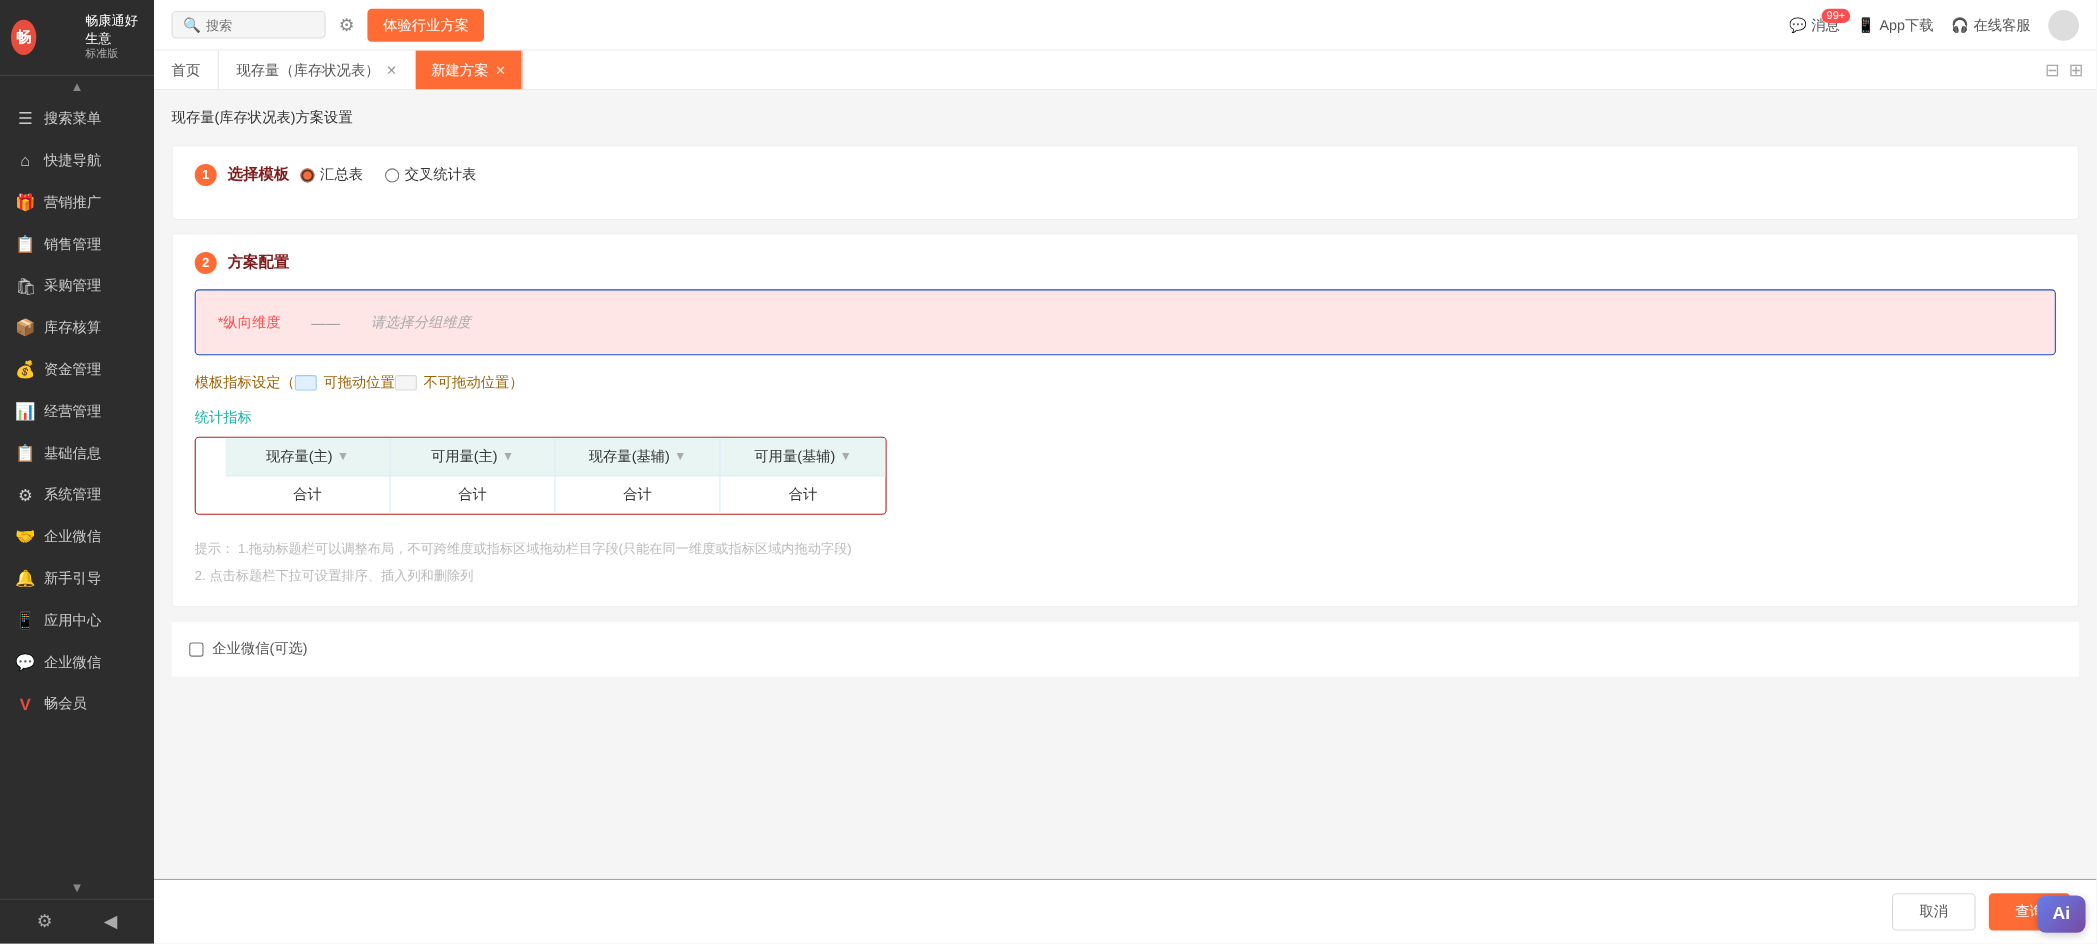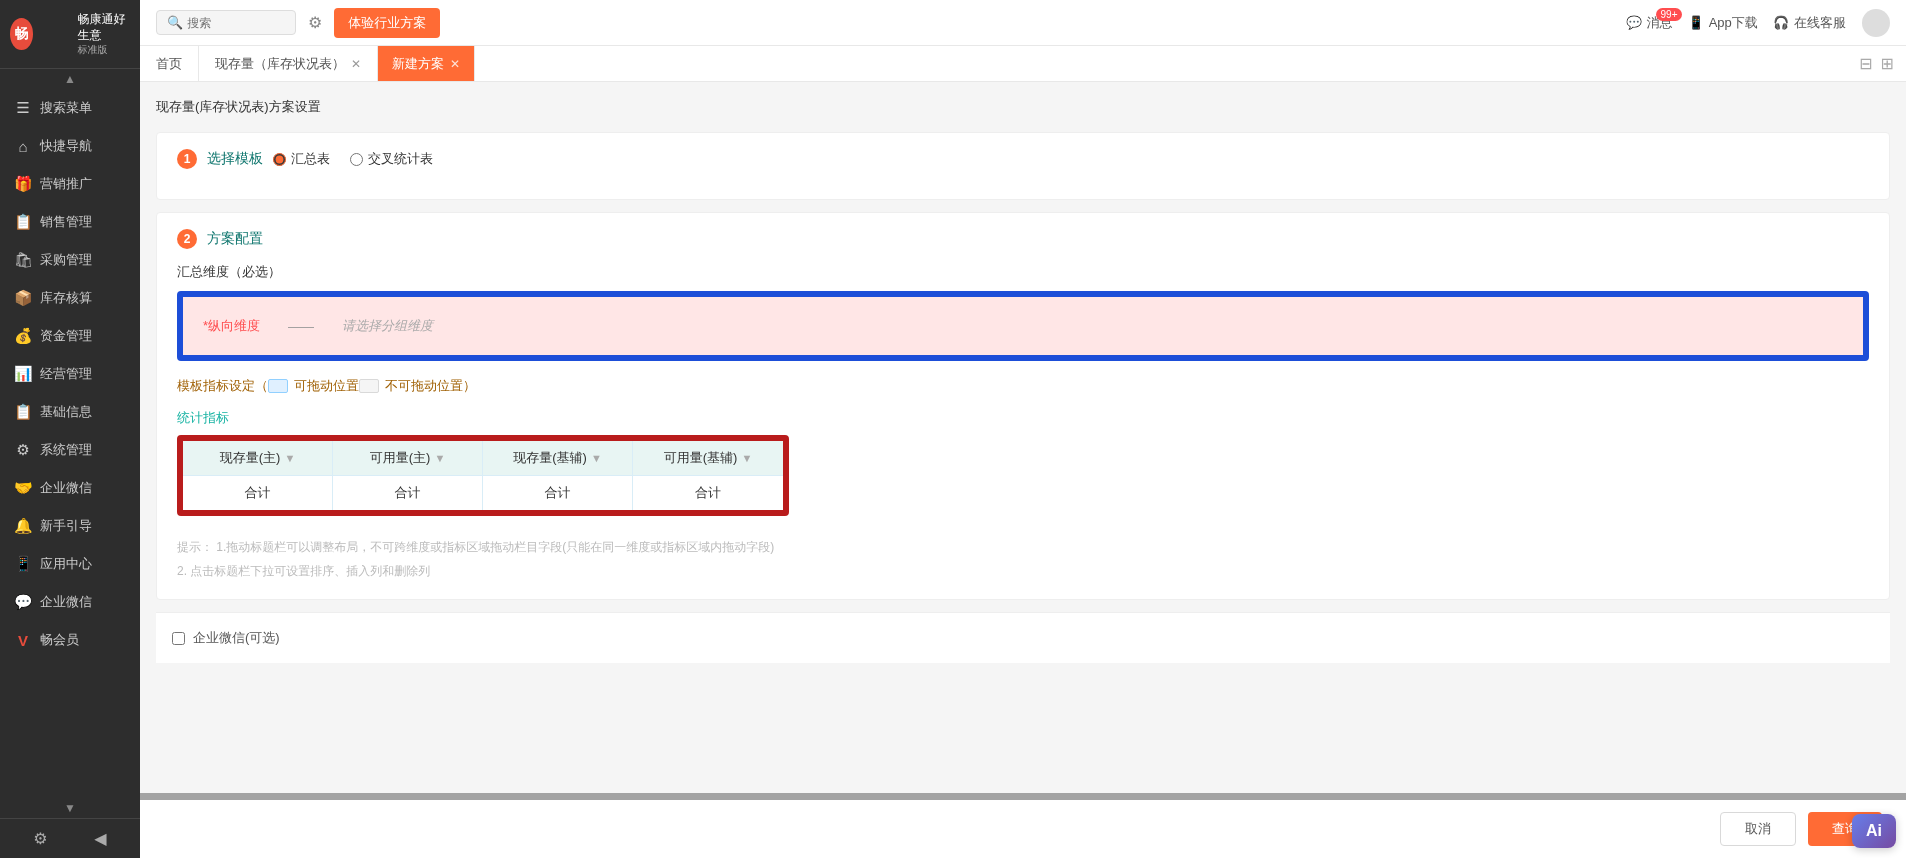--- a/index.html
+++ b/index.html
@@ -119,31 +119,31 @@
       background: white; border-radius: 4px; margin-bottom: 12px;
       padding: 16px 20px; border: 1px solid #eee;
     }
 
     .step-header { display: flex; align-items: center; gap: 10px; margin-bottom: 14px; }
     .step-num {
       background: #ff6b35; color: white; border-radius: 50%;
       width: 20px; height: 20px; display: flex; align-items: center; justify-content: center;
       font-size: 12px; font-weight: bold; flex-shrink: 0;
     }
-    .step-title { font-size: 14px; color: #0f766e; font-weight: 400; }
+    .step-title { font-size: 14px; color: #7f1d1d; font-weight: 700; }
 
     .radio-group { display: flex; align-items: center; gap: 20px; }
     .radio-item { display: flex; align-items: center; gap: 5px; cursor: pointer; font-size: 13px; color: #333; }
     .radio-input { accent-color: #ff6b35; }
 
     
     .dimension-label { font-size: 13px; color: #333; margin-bottom: 10px; }
 
     .dimension-box {
-      background: #ffe6e6; border: 6px solid #1d4ed8; border-radius: 4px;
+      background: #ffe6e6; border: 1px solid #1d4ed8; border-radius: 4px;
       padding: 20px; display: flex; align-items: center; gap: 20px;
       margin-bottom: 16px;
     }
     .required-star { color: #ff4d4f; }
     .dimension-field { font-size: 13px; color: #ff4d4f; }
     .dimension-dash { color: #999; margin: 0 8px; }
     .dimension-placeholder { color: #aaa; font-size: 13px; font-style: italic; }
 
     
     .template-indicator { display: flex; align-items: center; margin-bottom: 14px; font-size: 13px; color: #a16207; }
@@ -151,21 +151,21 @@
     .indicator-box {
       width: 20px; height: 14px; border-radius: 2px; border: 1px solid #ddd;
     }
     .indicator-movable { background: #e0f0ff; border-color: #91d0ff; }
     .indicator-fixed { background: #f5f5f5; border-color: #d9d9d9; }
 
     
     .stats-section { margin-top: 4px; }
     .stats-label { color: #17b3a3; font-size: 13px; margin-bottom: 8px; }
 
-    .stats-table { border: 6px solid #b91c1c; border-radius: 4px; overflow: hidden; display: inline-block; min-width: 600px; }
+    .stats-table { border: 1px solid #b91c1c; border-radius: 4px; overflow: hidden; display: inline-block; min-width: 600px; padding-left: 27px; }
     .stats-header { display: flex; background: #e8f5f3; }
     .stats-row { display: flex; }
     .stats-cell {
       padding: 8px 16px; border-right: 1px solid #d9edf7; border-bottom: 1px solid #d9edf7;
       font-size: 13px; color: #333; min-width: 150px; display: flex; align-items: center; gap: 4px;
       justify-content: center;
     }
     .stats-cell:last-child { border-right: none; }
     .stats-row .stats-cell { border-bottom: none; }
     .stats-cell .chevron { color: #aaa; font-size: 11px; }
@@ -174,21 +174,21 @@
     .tips { font-size: 12px; color: #bbb; margin-top: 16px; line-height: 2; }
 
     
     .save-row { display: flex; align-items: center; gap: 8px; padding: 16px; background: white; border-top: 1px solid #eee; font-size: 13px; color: #555; }
     .save-checkbox { cursor: pointer; }
 
     
     .footer-bar {
       background: white; padding: 12px 24px;
       display: flex; justify-content: flex-end; gap: 12px;
-      border-top: 7px solid #a3a3a3; flex-shrink: 0;
+      border-top: 1px solid #a3a3a3; flex-shrink: 0;
     }
     .btn-cancel {
       background: white; border: 1px solid #d9d9d9; color: #555;
       padding: 7px 24px; border-radius: 4px; cursor: pointer; font-size: 13px;
     }
     .btn-query {
       background: #ff6b35; border: none; color: white;
       padding: 7px 24px; border-radius: 4px; cursor: pointer; font-size: 13px;
     }
 
@@ -354,21 +354,20 @@
           </div>
         </div>
       </div>
 
       <div class="step-section">
         <div class="step-header">
           <div class="step-num">2</div>
           <span class="step-title">方案配置</span>
         </div>
 
-        <div class="dimension-label">汇总维度（必选）</div>
 
         <div class="dimension-box">
           <span class="required-star dimension-field">*纵向维度</span>
           <span class="dimension-dash">——</span>
           <span class="dimension-placeholder">请选择分组维度</span>
         </div>
 
         <div class="template-indicator">
           <span>模板指标设定（</span>
           <div class="indicator-item">

